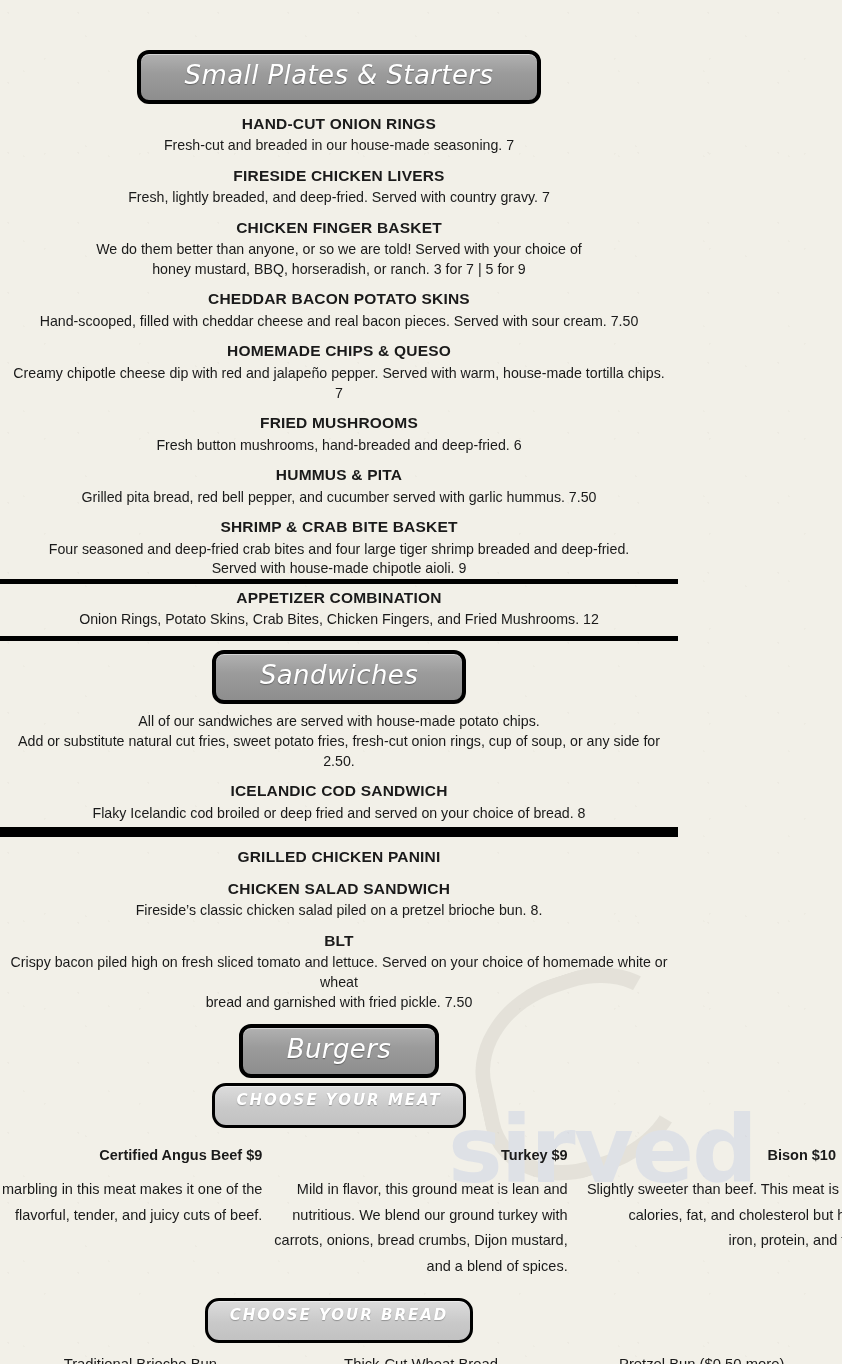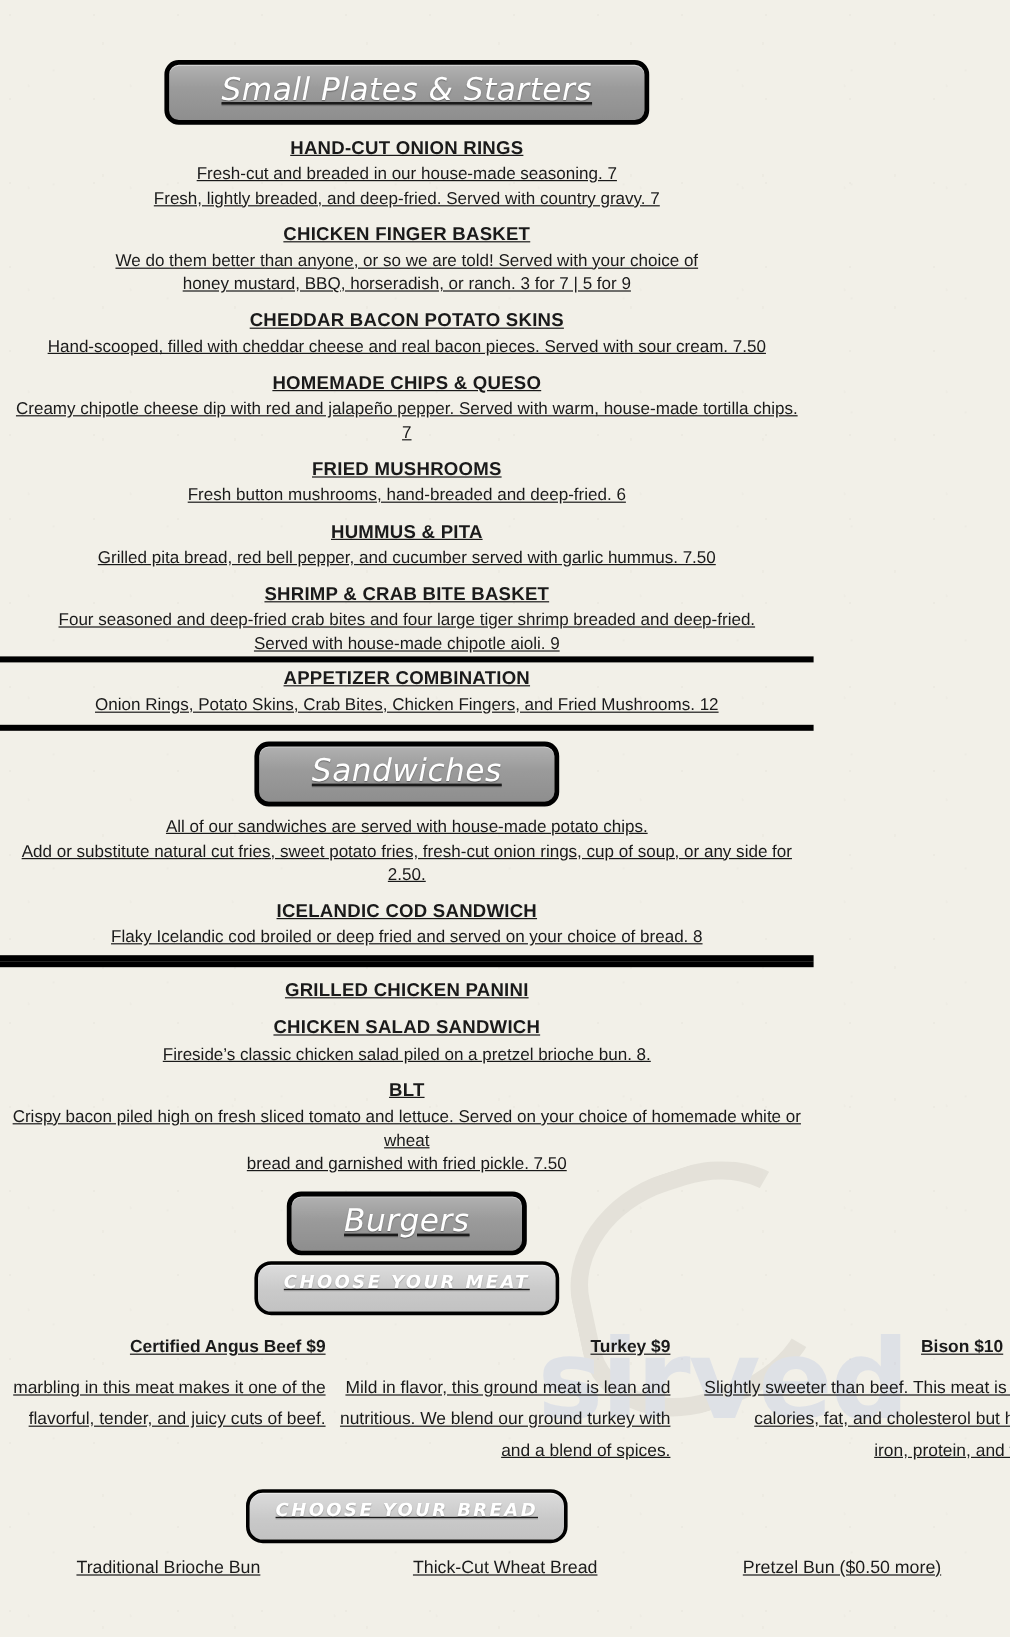--- a/index.html
+++ b/index.html
@@ -61,21 +61,20 @@
     border-radius: 46% 46% 46% 46% / 40% 40% 40% 40%;
     transform: rotate(-18deg) skewX(-6deg);
     border-right-color: transparent;
   }
 
   .page {
     position: relative;
     z-index: 2;
     width: 678px;
     height: 1364px;
-    text-decoration: underline;
   }
 
   
   .banner-wrap {
     display: flex;
     justify-content: center;
   }
   .banner {
     display: inline-block;
     background: linear-gradient(180deg, #b1b1b1 0%, #9b9b9b 42%, #8e8e8e 100%);
@@ -190,20 +189,21 @@
   <div class="banner-wrap">
     <div class="banner big">Small Plates &amp; Starters</div>
   </div>
 
   <div>
     <div class="item">
       <div class="item-name">HAND-CUT ONION RINGS</div>
       <div class="item-desc">Fresh-cut and breaded in our house-made seasoning.  7</div>
     </div>
     <div class="item">
+      <div class="item-name">FIRESIDE CHICKEN LIVERS</div>
       <div class="item-desc">Fresh, lightly breaded, and deep-fried. Served with country gravy.  7</div>
     </div>
     <div class="item">
       <div class="item-name">CHICKEN FINGER BASKET</div>
       <div class="item-desc">We do them better than anyone, or so we are told! Served with your choice of</div>
       <div class="item-desc" style="margin-top:0">honey mustard, BBQ, horseradish, or ranch.  3 for 7 | 5 for 9</div>
     </div>
     <div class="item">
       <div class="item-name">CHEDDAR BACON POTATO SKINS</div>
       <div class="item-desc">Hand-scooped, filled with cheddar cheese and real bacon pieces. Served with sour cream.  7.50</div>
@@ -283,20 +283,21 @@
       <div class="col-body bleed-left">
         <div>marbling in this meat makes it one of the</div>
         <div>flavorful, tender, and juicy cuts of beef.</div>
       </div>
     </div>
     <div class="col">
       <div class="col-title">Turkey $9</div>
       <div class="col-body">
         <div>Mild in flavor, this ground meat is lean and</div>
         <div>nutritious. We blend our ground turkey with</div>
+        <div>carrots, onions, bread crumbs, Dijon mustard,</div>
         <div>and a blend of spices.</div>
       </div>
     </div>
     <div class="col">
       <div class="col-title">Bison $10</div>
       <div class="col-body bleed-right">
         <div>Slightly sweeter than beef. This meat is low in</div>
         <div>calories, fat, and cholesterol but high in</div>
         <div>iron, protein, and flavor.</div>
       </div>

